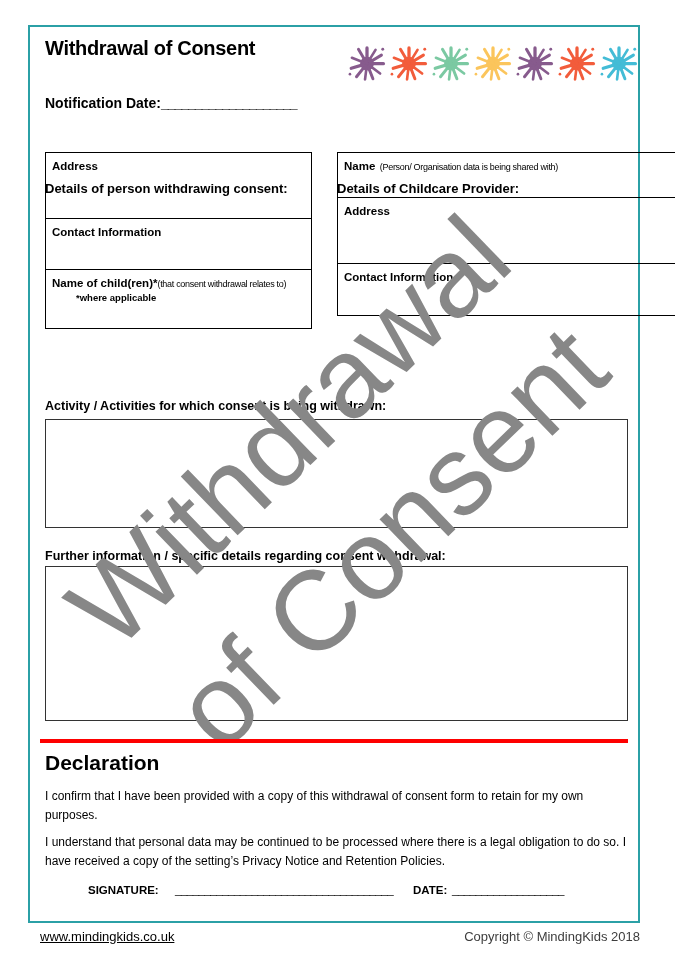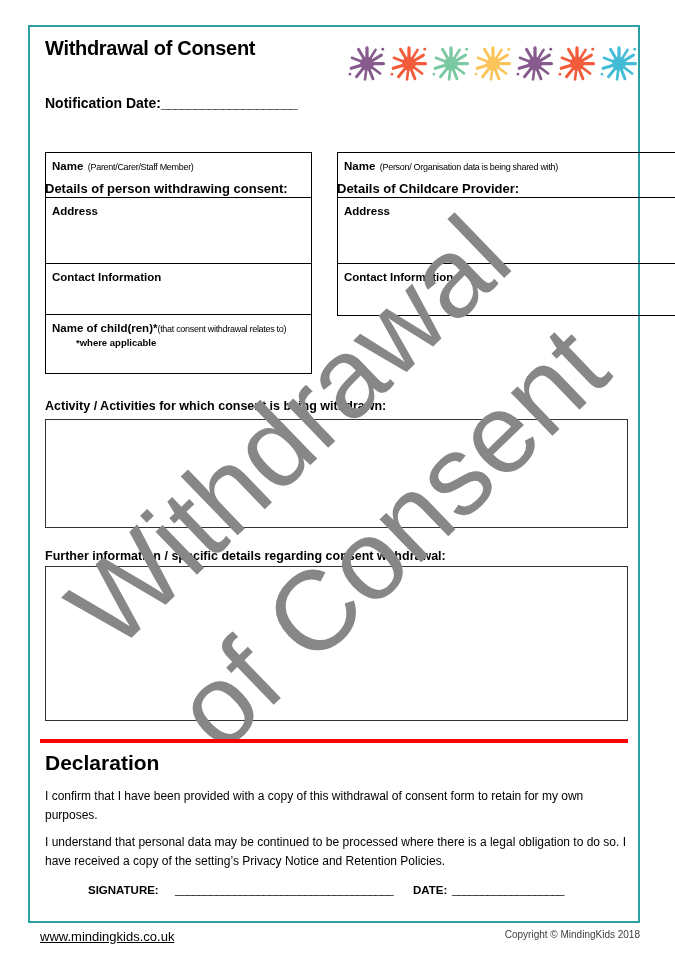--- a/index.html
+++ b/index.html
@@ -62,21 +62,21 @@
   .sig-row { position: absolute; top: 884px; left: 0; width: 675px; font-size: 11.5px; }
   .sig-label { position: absolute; left: 88px; font-weight: bold; }
   .sig-line { position: absolute; left: 155px; letter-spacing: -0.5px; padding-left: 20px; }
   .date-label { position: absolute; left: 413px; font-weight: bold; }
   .date-line { position: absolute; left: 452px; letter-spacing: -0.5px; }
   .footer-link {
     position: absolute; left: 40px; top: 929px; font-size: 13px;
     color: #000; text-decoration: underline;
   }
   .footer-copy {
-    position: absolute; right: 35px; top: 929px; font-size: 10px; color: #3d3d3d;
+    position: absolute; right: 35px; top: 929px; font-size: 13px; color: #3d3d3d;
   }
   .watermark {
     position: absolute; left: 340px; top: 485px;
     transform: translate(-50%, -50%) rotate(-44deg);
     font-size: 113px; line-height: 1.3; font-weight: 400;
     color: var(--watermark-color, #878787);
     text-align: center; white-space: nowrap;
     z-index: 50; pointer-events: none;
   }
 </style>
@@ -217,24 +217,20 @@
   </div>
 
 <div class="notif">
   <span>Notification Date:</span><span class="fill-line">____________________</span>
 </div>
 
 <div class="section-head head-person">Details of person withdrawing consent:</div>
 <div class="section-head head-provider">Details of Childcare Provider:</div>
 
 <div class="detail-box box-person">
-  <div class="detail-row row-name">
-    <span class="fld-label">Name</span>
-    <span class="fld-note">(Parent/Carer/Staff Member)</span>
-  </div>
   <div class="detail-row row-address">
     <span class="fld-label">Address</span>
   </div>
   <div class="detail-row row-contact">
     <span class="fld-label">Contact Information</span>
   </div>
   <div class="detail-row row-last">
     <span class="fld-label">Name of child(ren)*</span><span class="fld-note">(that consent withdrawal relates to)</span>
     <span class="fld-sub">*where applicable</span>
   </div>

